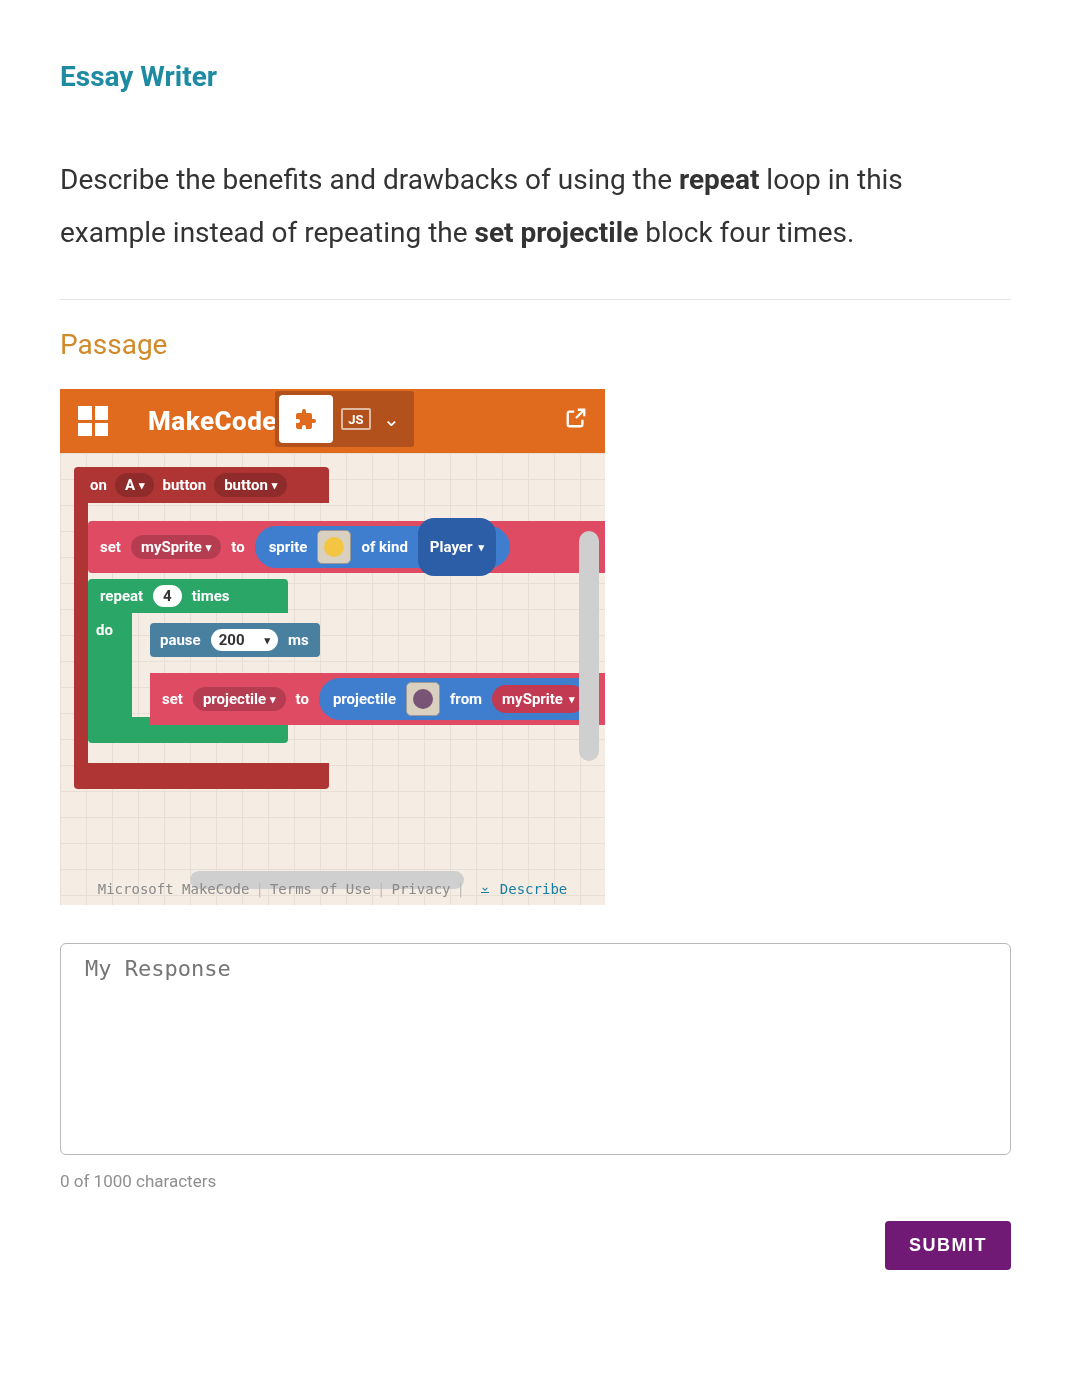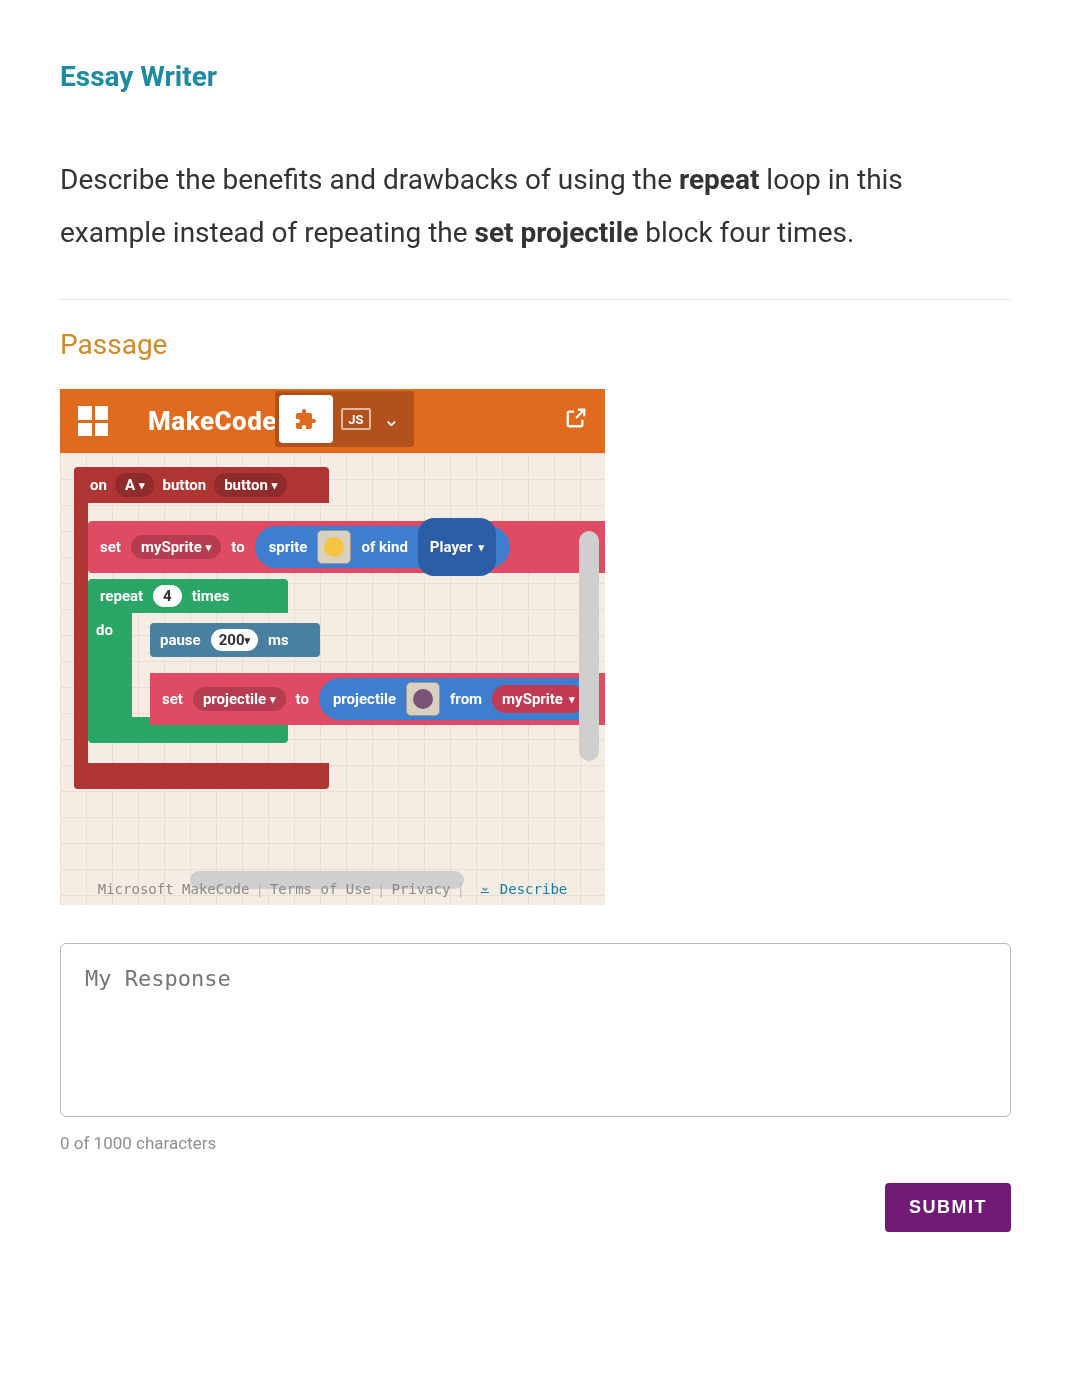--- a/index.html
+++ b/index.html
@@ -131,29 +131,29 @@
   .kind-pill { background:#2b5ea6; border-radius:16px; padding:20px 12px; display:flex; align-items:center; gap:6px; }
 
   .green-frame {
     position:absolute; left:28px; top:126px; width:244px; height:164px; 
   }
   .gf-top { position:absolute; left:0; top:0; width:200px; height:34px; background:#2aa767; border-radius:4px 4px 0 0; display:flex; align-items:center; gap:10px; padding:0 12px; color:#fff; font-weight:700; font-size:15px; }
   .gf-side { position:absolute; left:0; top:34px; width:44px; height:104px; background:#2aa767; color:#fff; font-weight:700; font-size:15px; padding:8px 0 0 8px; }
   .gf-bottom { position:absolute; left:0; top:138px; width:200px; height:26px; background:#2aa767; border-radius:0 0 4px 4px; }
 
   .b-pause { left:90px; top:170px; width:170px; height:34px; background:#497f9f; color:#fff; display:flex; align-items:center; gap:10px; padding:0 10px; font-weight:700; font-size:15px; border-radius:4px; }
-  .pause-val { background:#fff; color:#333; border-radius:16px; padding:2px 8px; display:flex; align-items:center; gap:0; font-weight:700; }
+  .pause-val { background:#fff; color:#333; border-radius:16px; padding:2px 8px; display:flex; align-items:center; gap:20px; font-weight:700; }
 
   .b-set2 { left:90px; top:220px; width:610px; height:52px; background:#df4b63; display:flex; align-items:center; gap:10px; padding:0 12px; color:#fff; font-weight:700; font-size:15px; }
   .from-pill { background:#c23a52; border-radius:16px; padding:5px 10px; display:flex; align-items:center; gap:6px; }
 
   
   .response {
-    width:100%; height:174px; border:1px solid #b9b9b9; border-radius:6px;
-    padding:22px 24px; font-size:22px; color:#8b8b8b; resize:none; outline:none;
+    width:100%; height:212px; border:1px solid #b9b9b9; border-radius:6px;
+    padding:12px 24px; font-size:22px; color:#8b8b8b; resize:none; outline:none;
     margin-top:38px;
   }
   .counter { color:#8f8f8f; font-size:17px; margin-top:12px; }
   .actions { display:flex; justify-content:flex-end; margin-top:30px; }
   .submit {
     background:#701a75; color:#fff; border:none; border-radius:4px;
     font-size:18px; font-weight:700; letter-spacing:1.5px;
     padding:14px 24px; cursor:pointer;
   }
   .b-abs{position:absolute;}

